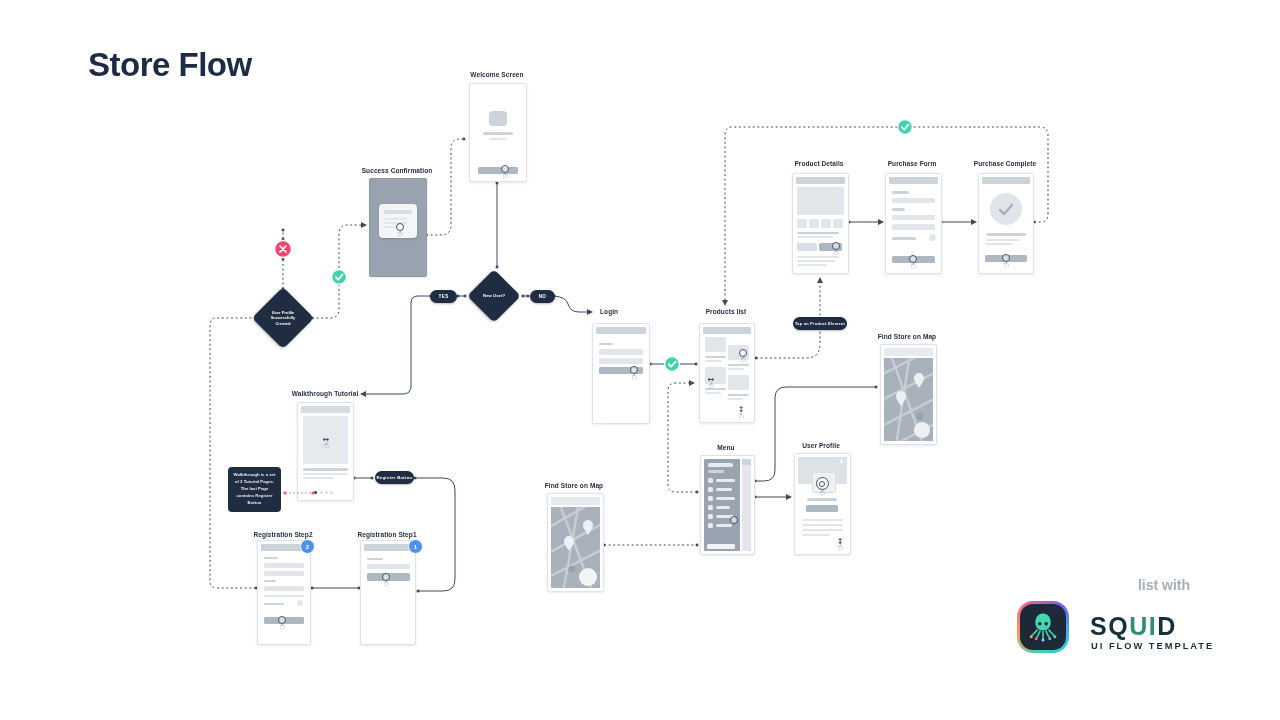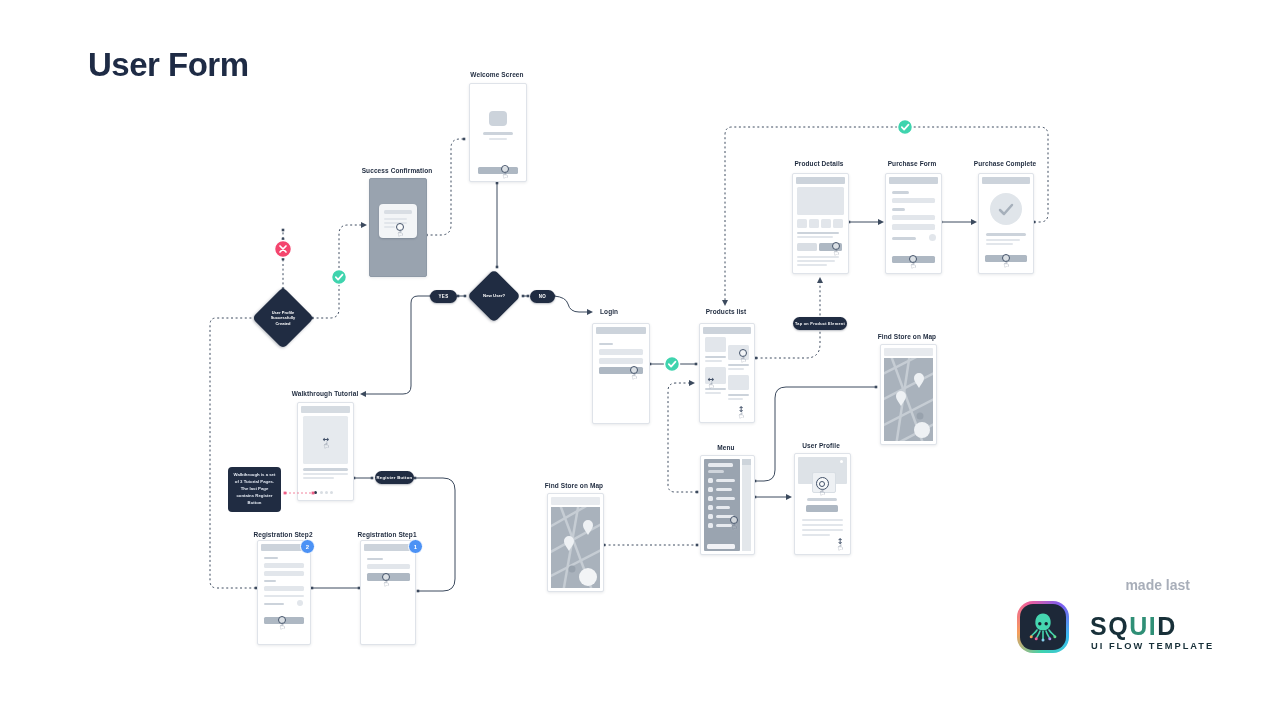--- a/index.html
+++ b/index.html
@@ -132,21 +132,21 @@
       <path d="M280,246 l6,6 M286,246 l-6,6" stroke="#fff" stroke-width="1.7" stroke-linecap="round"></path>
     </g>
   </svg>
 
   <svg id="overlay" width="1280" height="720">
     <path d="M285,493 H313" stroke="#F2849E" stroke-width="1" stroke-dasharray="2 2" fill="none"></path>
     <rect x="283.6" y="491.6" width="2.8" height="2.8" fill="#ee5d85"></rect>
     <rect x="311.6" y="491.6" width="2.8" height="2.8" fill="#ee5d85"></rect>
   </svg>
 
-  <div class="title">User Form</div>
+  <div class="title">Store Flow</div>
 
   <div class="lbl" style="left:497px;top:71px;">Welcome Screen</div>
   <div class="lbl" style="left:397px;top:167px;">Success Confirmation</div>
   <div class="lbl" style="left:325px;top:390px;">Walkthrough Tutorial</div>
   <div class="lbl la" style="left:600px;top:308px;">Login</div>
   <div class="lbl" style="left:726px;top:308px;">Products list</div>
   <div class="lbl" style="left:819px;top:160px;">Product Details</div>
   <div class="lbl" style="left:912px;top:160px;">Purchase Form</div>
   <div class="lbl" style="left:1005px;top:160px;">Purchase Complete</div>
   <div class="lbl" style="left:907px;top:333px;">Find Store on Map</div>
@@ -411,21 +411,21 @@
     <div class="badge" style="left:47px;top:-2px;">1</div>
     <div class="ph" style="left:6px;top:17px;width:16px;height:2px;"></div>
     <div class="ph lt" style="left:6px;top:23px;width:43px;height:5px;"></div>
     <div class="btn" style="left:6px;top:32px;width:43px;height:8px;"></div>
     <span class="gest" style="left:18px;top:32px;">
         <i class="ring"></i>
         <b class="hand">☝</b>
       </span>
   </div>
 
-  <div class="madewith">made last</div>
+  <div class="madewith">list with</div>
   <div class="logo">
     <div class="inner">
       <svg width="34" height="34" viewBox="0 0 34 34">
         <path d="M17,3.5 C11.8,3.5 8.8,8 9.4,13.8 C9.9,18 13,20.5 17,20.5 C21,20.5 24.1,18 24.6,13.8 C25.2,8 22.2,3.5 17,3.5 Z" fill="#45D6B0"></path>
         <circle cx="13.8" cy="13.8" r="1.7" fill="#16202e"></circle>
         <circle cx="20.2" cy="13.8" r="1.7" fill="#16202e"></circle>
         <g stroke="#45D6B0" stroke-width="1.6" fill="none" stroke-linecap="round">
           <path d="M11,20 C9,23 7,24 5.5,26"></path>
           <path d="M14,21 C13,24 11.5,26 10.5,28"></path>
           <path d="M17,21.5 C17,25 17,27 17,29"></path>

